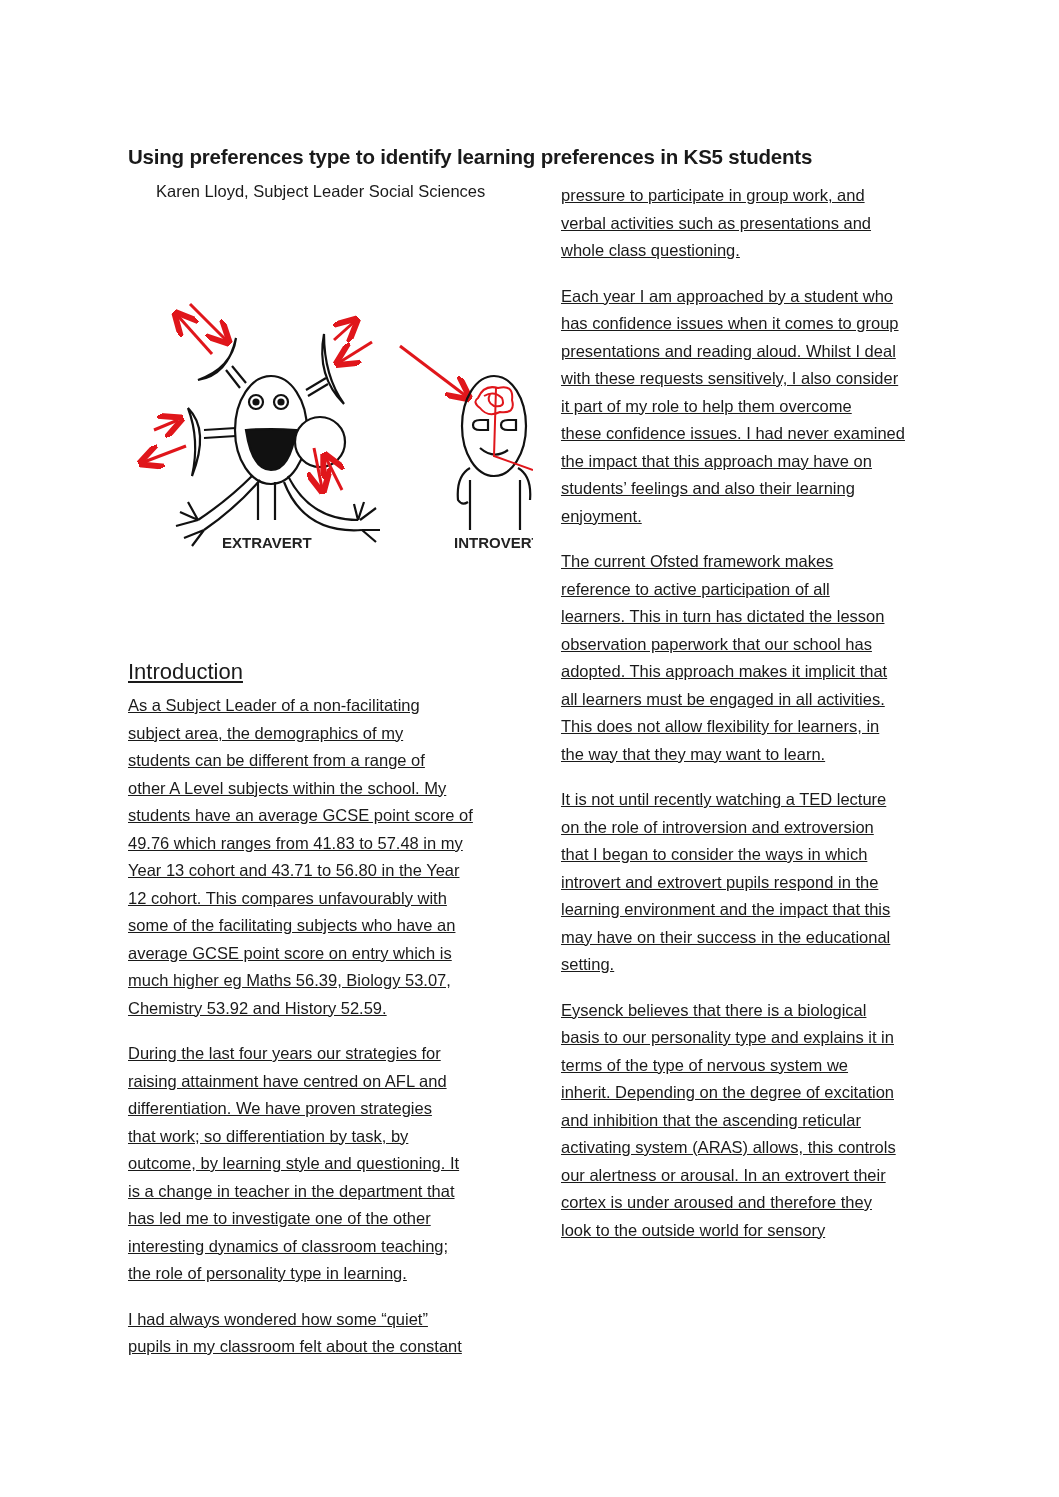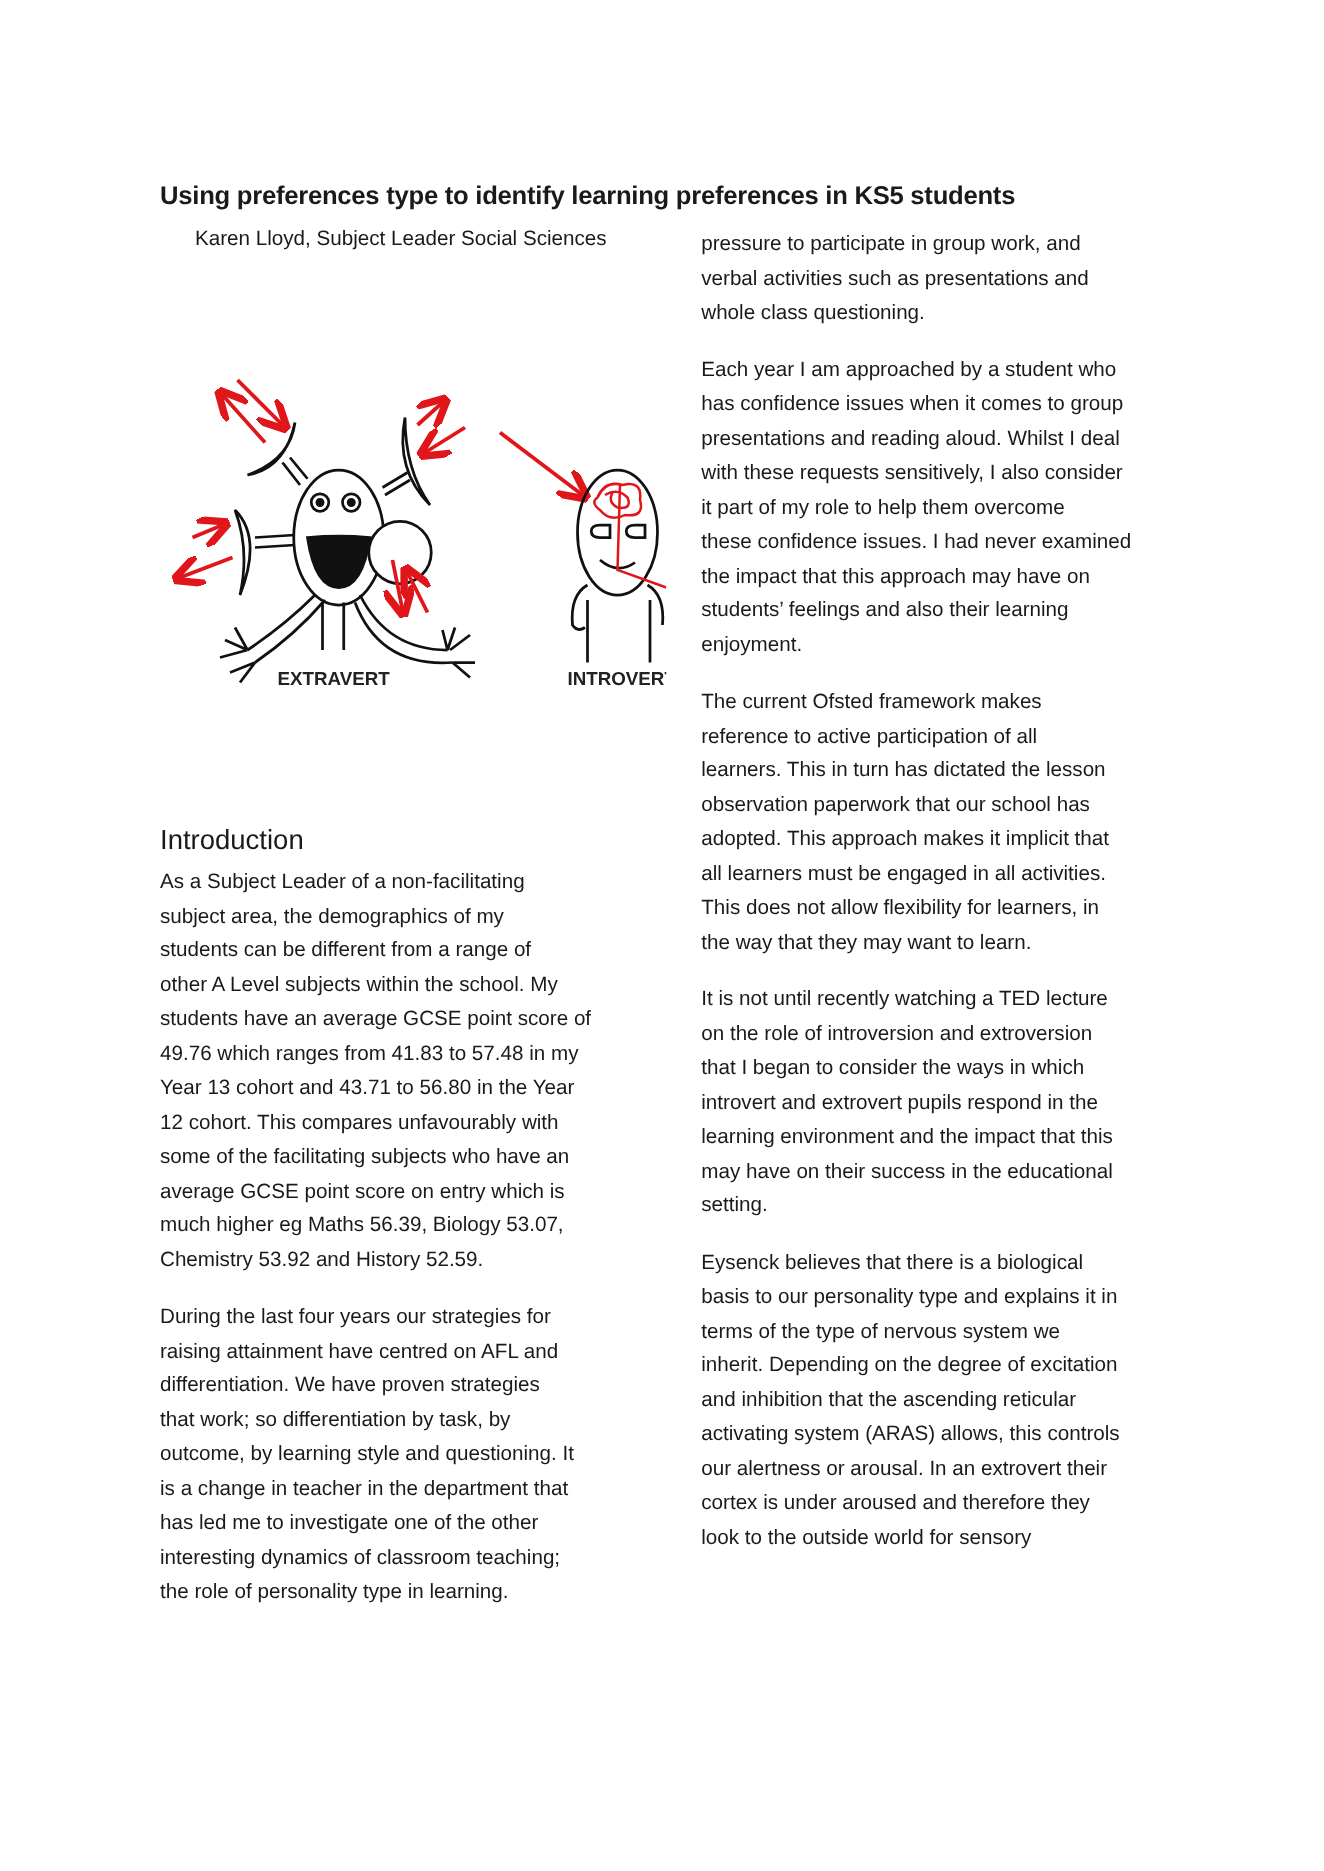--- a/index.html
+++ b/index.html
@@ -2,22 +2,22 @@
 <html><head>
 <meta charset="utf-8">
 <style>
   html, body { margin: 0; padding: 0; background: #ffffff; }
   body { width: 1059px; height: 1497px; position: relative; overflow: hidden;
          font-family: "Liberation Sans", "DejaVu Sans", sans-serif; color: #1a1a1a; }
   .title { position: absolute; left: 128px; top: 131px; font-size: 20.5px; font-weight: bold;
            letter-spacing: -0.2px; white-space: nowrap; }
   .author { position: absolute; left: 128px; top: 182px; font-size: 16.5px; white-space: nowrap; margin-left: 28px; }
   .figure { position: absolute; left: 128px; top: 280px; width: 405px; height: 290px; }
-  .heading { position: absolute; left: 128px; top: 641px; font-size: 22px; font-weight: normal; }
-  .col { position: absolute; font-size: 16.5px; line-height: 27.5px; }
+  .heading { position: absolute; left: 128px; top: 641px; font-size: 22px; font-weight: normal; text-decoration: underline; }
+  .col { position: absolute; font-size: 16.5px; line-height: 27.5px; text-decoration: underline; }
   .col-left { left: 128px; top: 692px; width: 400px; }
   .col-right { left: 561px; top: 182px; width: 390px; }
   .para { margin: 0 0 18px 0; white-space: pre-line; }
 </style>
 </head>
 <body>
 
 <h1 class="title">Using preferences type to identify learning preferences in KS5 students</h1>
 
 <div class="author">Karen Lloyd, Subject Leader Social Sciences</div>
@@ -102,20 +102,22 @@
 Chemistry 53.92 and History 52.59.</p>
   <p class="para">During the last four years our strategies for
 raising attainment have centred on AFL and
 differentiation. We have proven strategies
 that work; so differentiation by task, by
 outcome, by learning style and questioning. It
 is a change in teacher in the department that
 has led me to investigate one of the other
 interesting dynamics of classroom teaching;
 the role of personality type in learning.</p>
+  <p class="para">I had always wondered how some “quiet”
+pupils in my classroom felt about the constant</p>
 </div>
 
 <div class="col col-right">
   <p class="para">pressure to participate in group work, and
 verbal activities such as presentations and
 whole class questioning.</p>
   <p class="para">Each year I am approached by a student who
 has confidence issues when it comes to group
 presentations and reading aloud. Whilst I deal
 with these requests sensitively, I also consider

